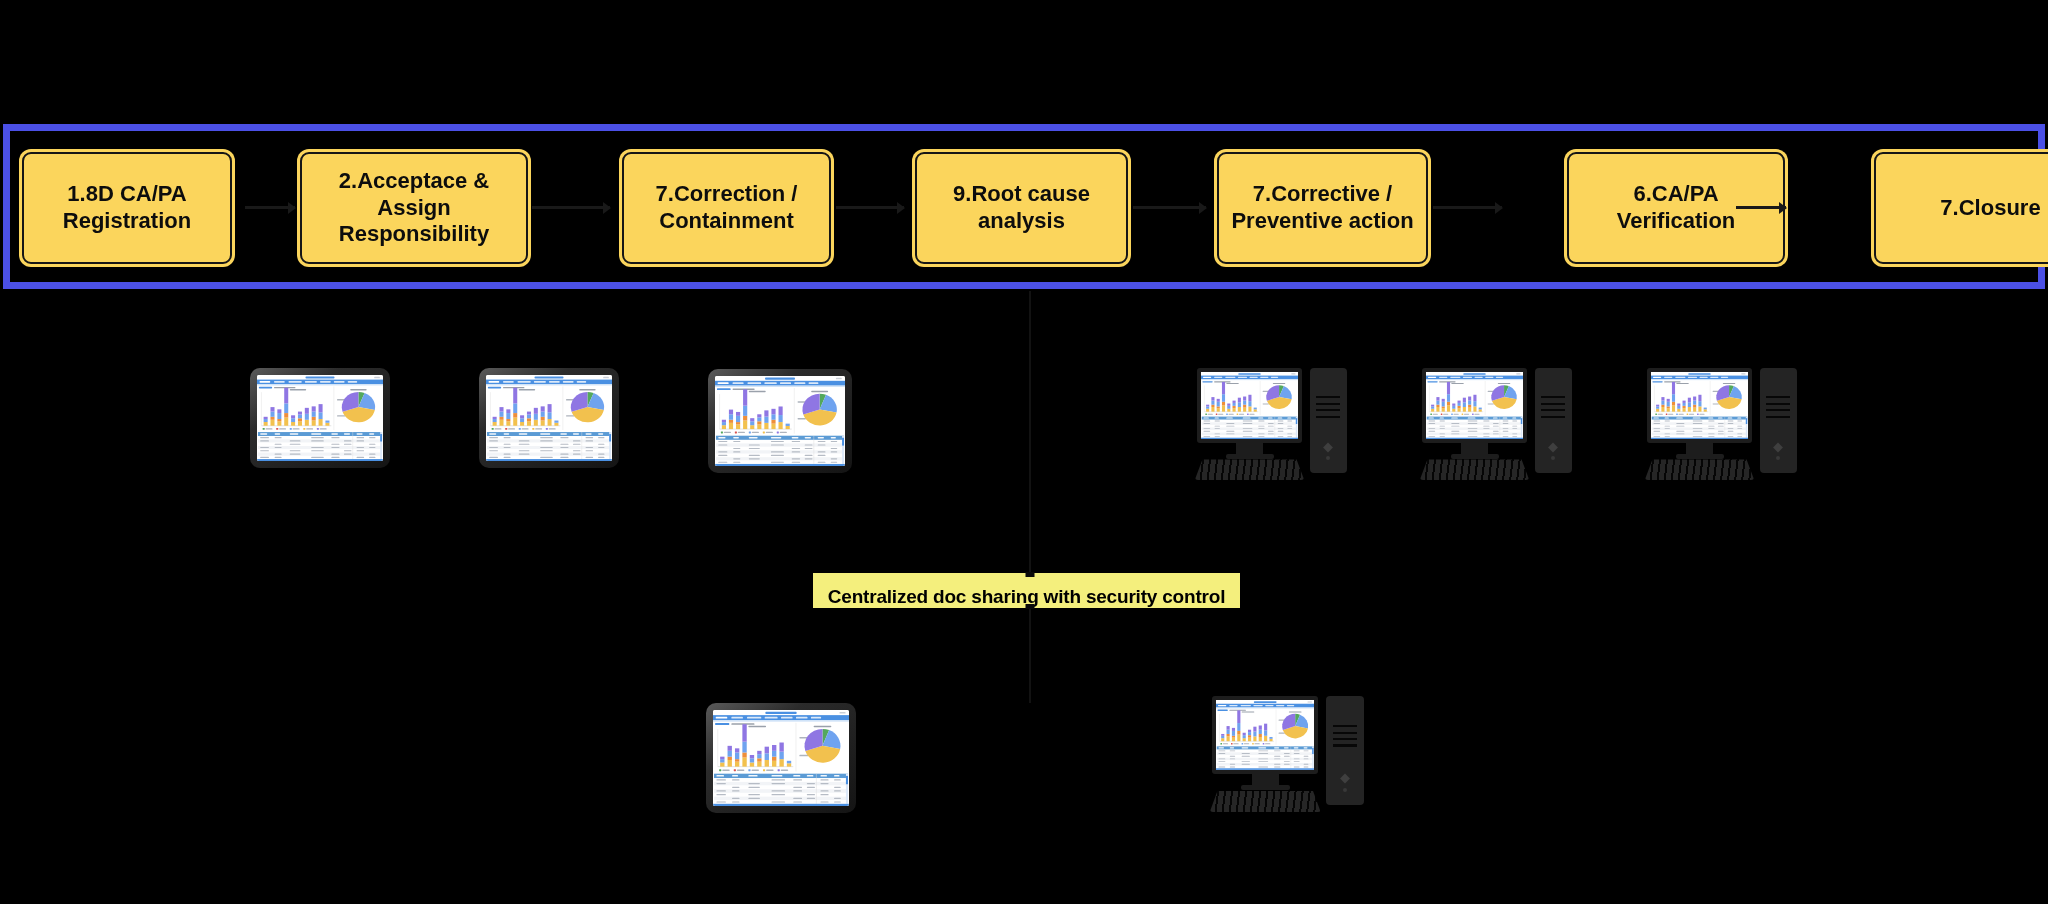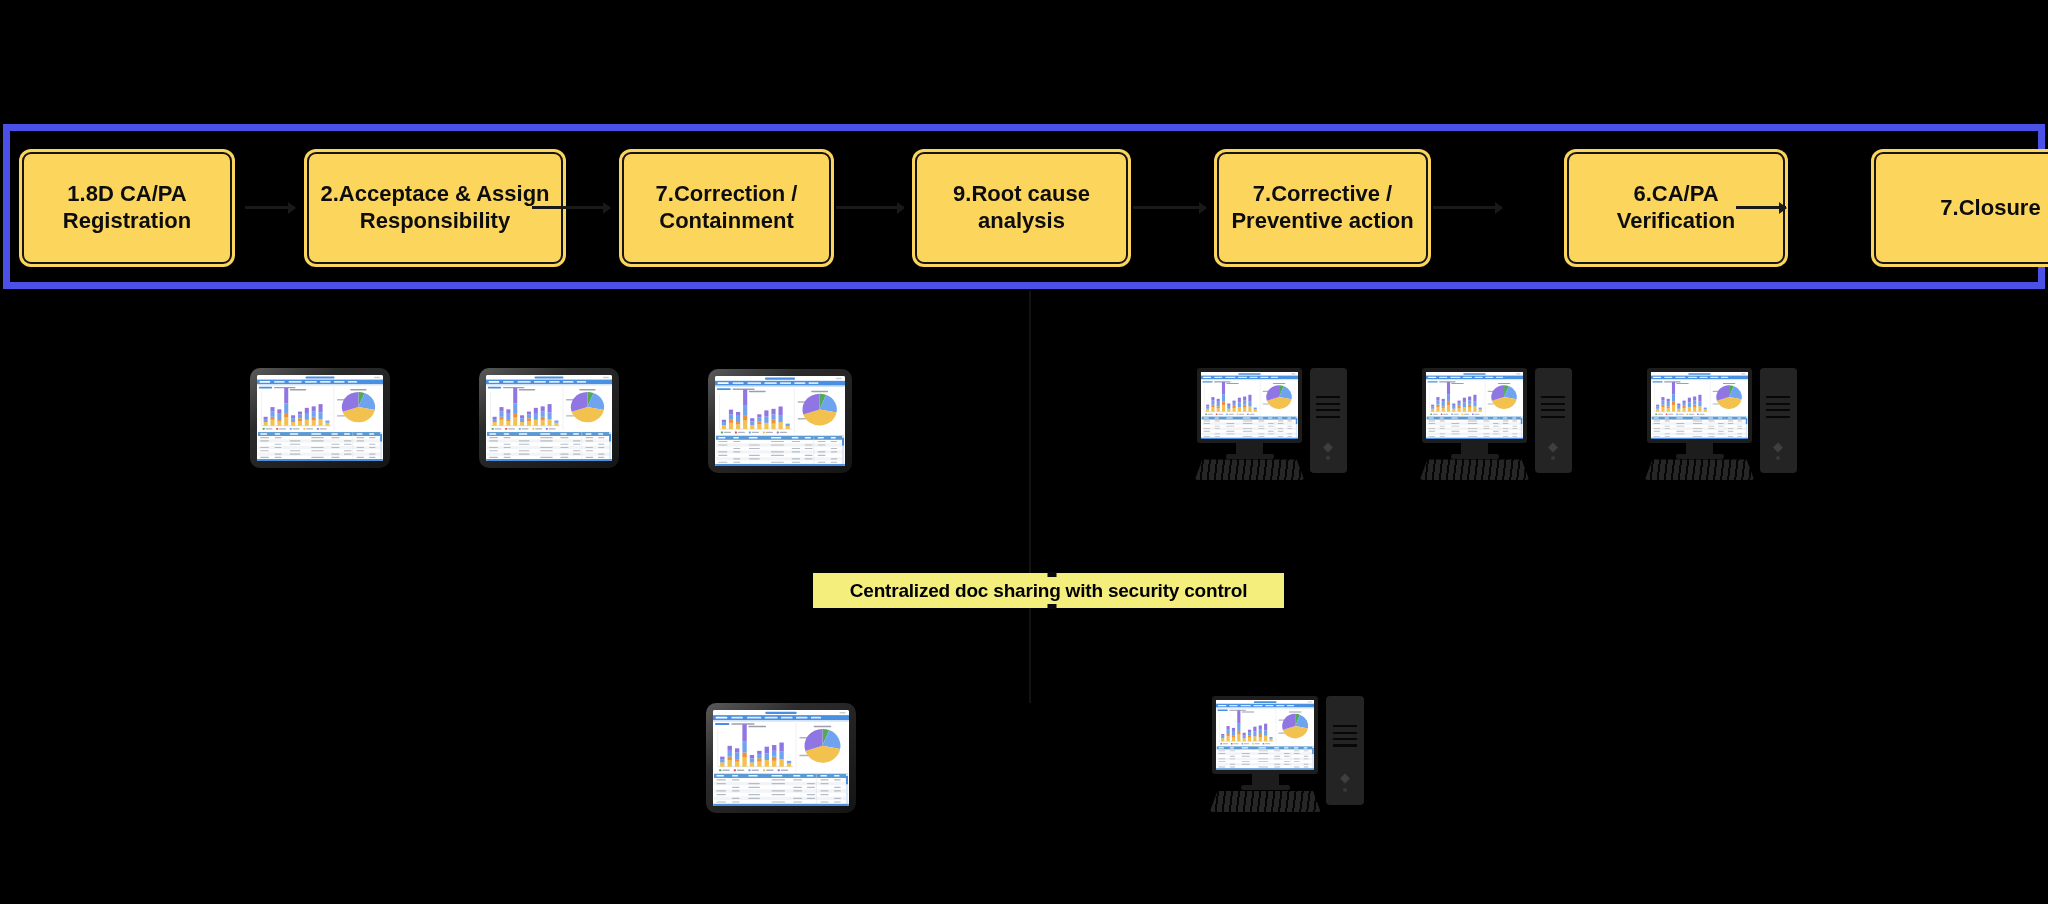--- a/index.html
+++ b/index.html
@@ -11,23 +11,23 @@
   .step{position:absolute;top:152px;height:112px;box-sizing:border-box;
       background:#FBD55C;border:2px solid #161616;border-radius:9px;
       box-shadow:0 0 0 3px #FBD55C;
       display:flex;align-items:center;justify-content:center;text-align:center;
       font-weight:700;font-size:22px;line-height:1.22;color:#0d0d0d;padding:0 10px;}
   .connector{position:absolute;top:206px;height:3px;background:#191919;}
   .connector:after{content:"";position:absolute;right:-7px;top:-4.5px;
       border:6px solid transparent;border-left:8px solid #191919;}
   .vline{position:absolute;left:1029px;top:291px;width:2px;height:412px;background:#121212;}
   
-  .banner{position:absolute;left:813px;top:573px;width:471px;height:35px;
+  .banner{position:absolute;left:813px;top:573px;width:427px;height:35px;
       background:#F4EF7D;color:#000;font-weight:700;font-size:19px;letter-spacing:-0.2px;
-      display:flex;align-items:center;justify-content:center;white-space:nowrap;}
+      display:flex;align-items:flex-end;justify-content:center;white-space:nowrap;}
   .banner .notch{position:absolute;left:calc(50% + 3px);transform:translateX(-50%);
       width:9px;height:5px;background:#0a0a0a;}
   .banner .notch.top{top:-1px}.banner .notch.bottom{bottom:-1px}
   
   .tablet{position:absolute;border-radius:10px;padding:7px;box-sizing:border-box;
       background:linear-gradient(145deg,#5a5a5a 0%,#2b2b2b 32%,#141414 100%);}
   .tablet .screen{width:100%;height:100%;background:#fff;border-radius:2px;overflow:hidden;}
   
   .desktop{position:absolute;}
   .monitor{position:absolute;left:0;top:1.5%;width:70%;height:66%;background:#1d1d1d;
@@ -48,21 +48,21 @@
       transform:translateX(-50%);border-radius:50%;background:#383838;}
 </style>
 </head>
 <body>
 
 <div class="flow-frame"></div>
 
 <div class="step" style="left:22px;width:210px">
     <span>1.8D CA/PA Registration</span>
   </div>
-<div class="step" style="left:307px;width:256px">
+<div class="step" style="left:300px;width:228px">
     <span>2.Acceptace &amp; Assign Responsibility</span>
   </div>
 <div class="step" style="left:622px;width:209px">
     <span>7.Correction / Containment</span>
   </div>
 <div class="step" style="left:915px;width:213px">
     <span>9.Root cause analysis</span>
   </div>
 <div class="step" style="left:1217px;width:211px">
     <span>7.Corrective / Preventive action</span>

